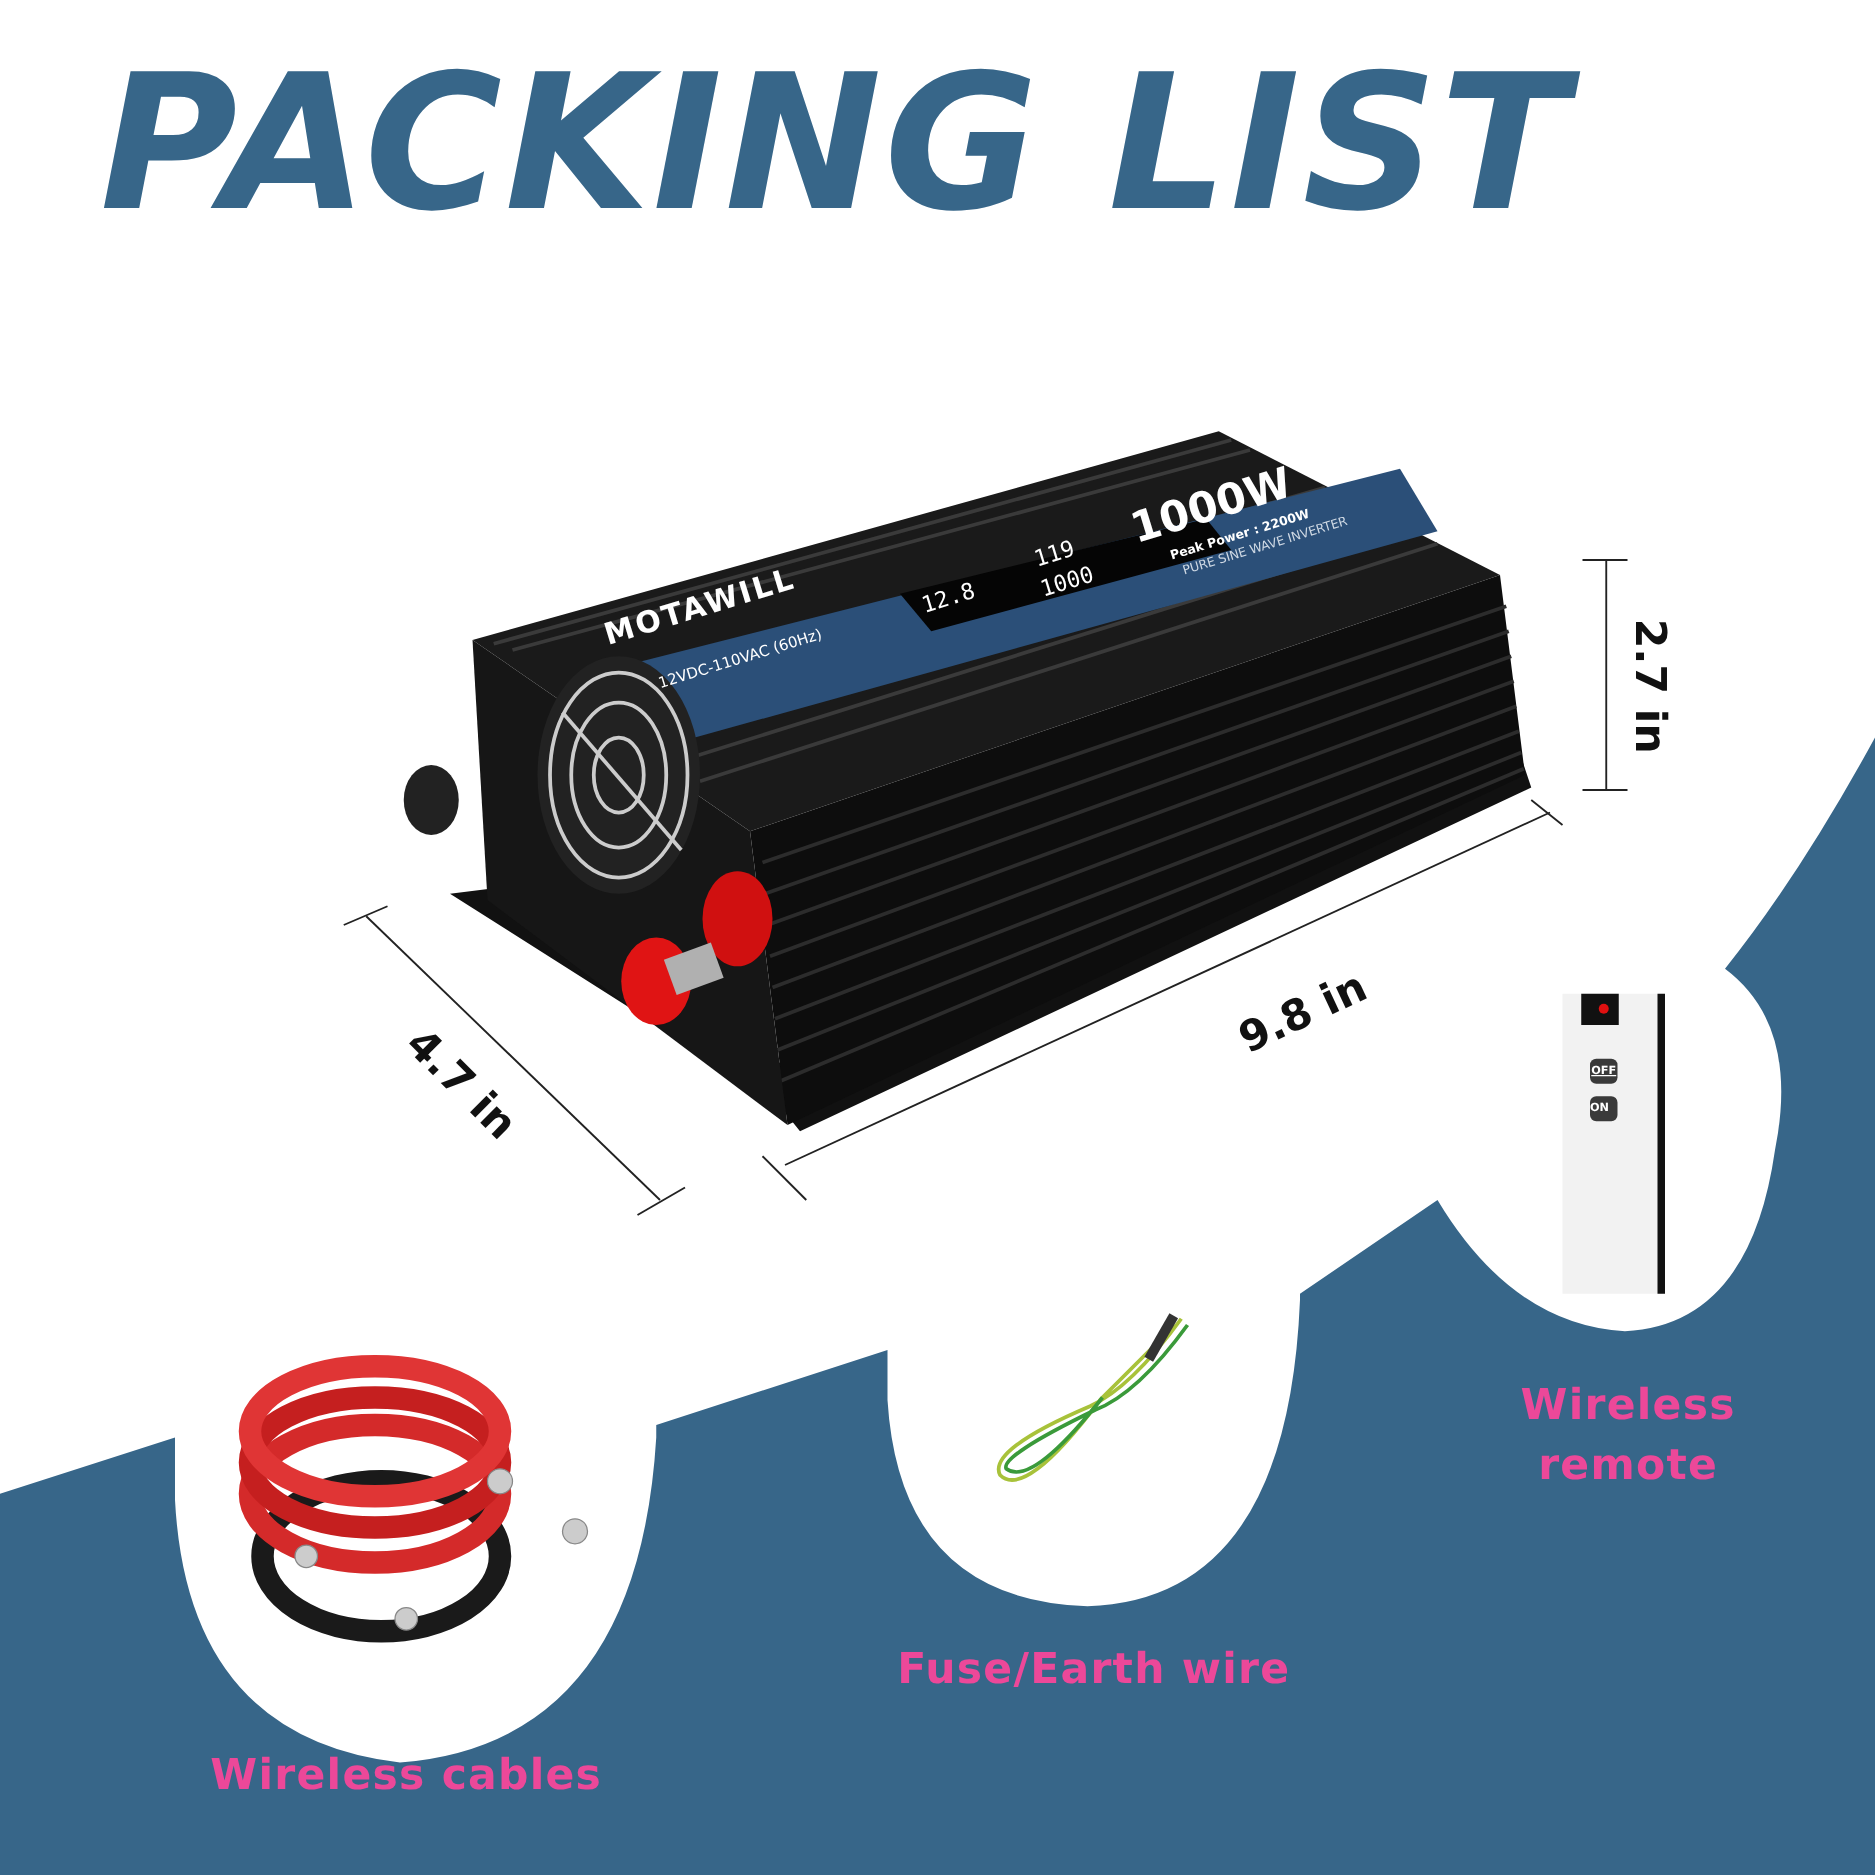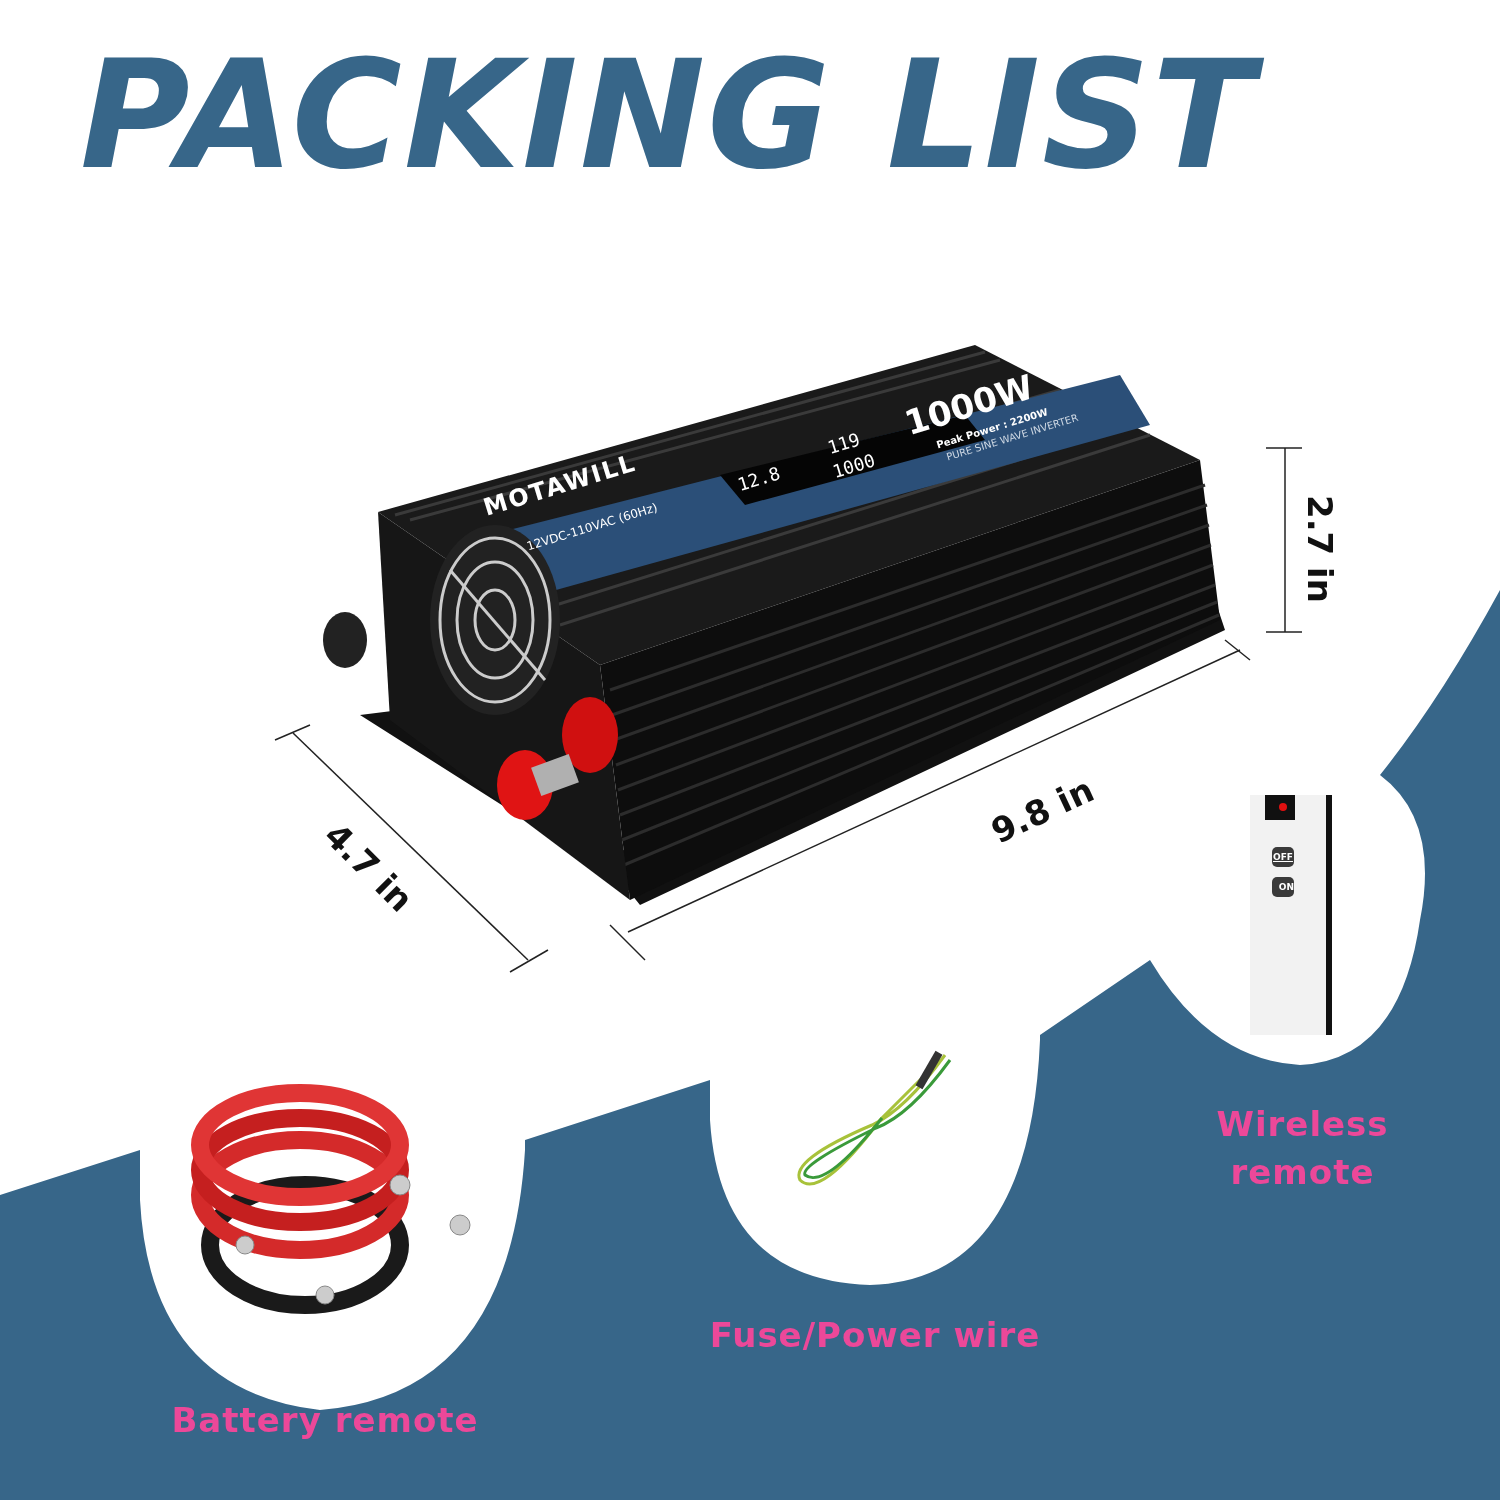--- a/index.html
+++ b/index.html
@@ -111,17 +111,17 @@
 </svg>
 <svg width="1500" height="1500">
   <rect x="1250" y="795" width="80" height="240" fill="#f2f2f2"></rect>
   <rect x="1326" y="795" width="6" height="240" fill="#111"></rect>
   <rect x="1265" y="795" width="30" height="25" fill="#111"></rect>
   <circle cx="1283" cy="807" r="4" fill="#e01010"></circle>
   <rect x="1272" y="847" width="22" height="20" rx="5" fill="#3a3a3a"></rect>
   <rect x="1272" y="877" width="22" height="20" rx="5" fill="#3a3a3a"></rect>
 </svg>
 <div class="abs" style="left:1272px;top:852px;width:22px;text-align:center;color:#fff;font-size:9px;font-weight:bold;text-decoration:underline;">OFF</div>
-<div class="abs" style="left:1272px;top:882px;width:22px;text-align:right;color:#fff;font-size:9px;font-weight:bold;">ON</div>
+<div class="abs" style="left:1272px;top:882px;width:22px;text-align:left;color:#fff;font-size:9px;font-weight:bold;">ON</div>
 
-<div class="label" style="left:150px;top:1400px;width:350px;">Battery remote</div>
-<div class="label" style="left:700px;top:1315px;width:350px;">Fuse/Power wire</div>
+<div class="label" style="left:150px;top:1400px;width:350px;">Wireless cables</div>
+<div class="label" style="left:700px;top:1315px;width:350px;">Fuse/Earth wire</div>
 <div class="label" style="left:1215px;top:1100px;width:175px;line-height:48px;">Wireless remote</div>
 
 </body></html>

